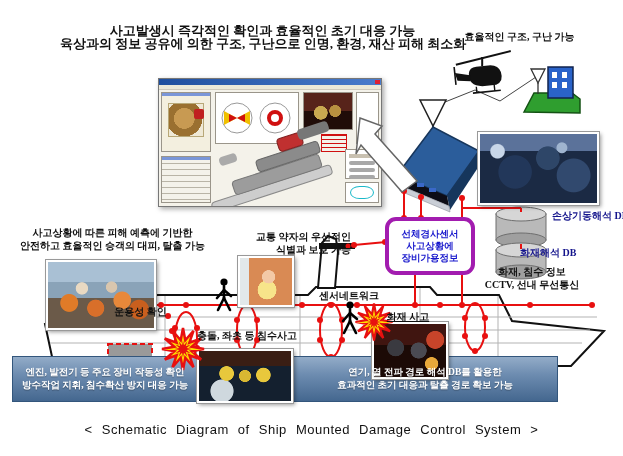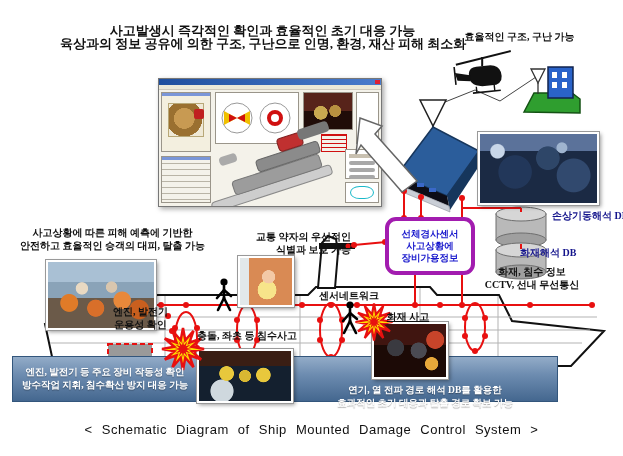--- a/index.html
+++ b/index.html
@@ -326,32 +326,31 @@
 
   <div class="note sm navy" style="left:552px;top:210px;width:70px;text-align:left;">손상기동해석 DB</div>
   <div class="note sm navy" style="left:520px;top:247px;width:70px;text-align:left;">화재해석 DB</div>
 
   <div class="note sm" style="left:462px;top:266px;width:140px;">
     <div>화재, 침수 정보</div>
     <div>CCTV, 선내 무선통신</div>
   </div>
 
   <div class="note sm" style="left:93px;top:306px;width:95px;">
-    <div>엔진, 발전기</div>
     <div>운용성 확인</div>
   </div>
 
   <div class="note sm" style="left:186px;top:330px;width:122px;">충돌, 좌초 등 침수사고</div>
   <div class="note sm" style="left:306px;top:290px;width:86px;">센서네트워크</div>
   <div class="note sm" style="left:378px;top:311px;width:60px;text-decoration:underline;">화재 사고</div>
 
   <div class="bandtext" style="left:14px;top:366px;width:182px;">
     <div>엔진, 발전기 등 주요 장비 작동성 확인</div>
     <div>방수작업 지휘, 침수확산 방지 대응 가능</div>
   </div>
-  <div class="bandtext" style="left:300px;top:384px;width:250px;">
+  <div class="bandtext" style="left:300px;top:366px;width:250px;">
     <div>연기, 열 전파 경로 해석 DB를 활용한</div>
     <div>효과적인 초기 대응과 탈출 경로 확보 가능</div>
   </div>
 
   <div class="caption">&lt; Schematic Diagram of Ship Mounted Damage Control System &gt;</div>
 
 </div>
 
 </body></html>

